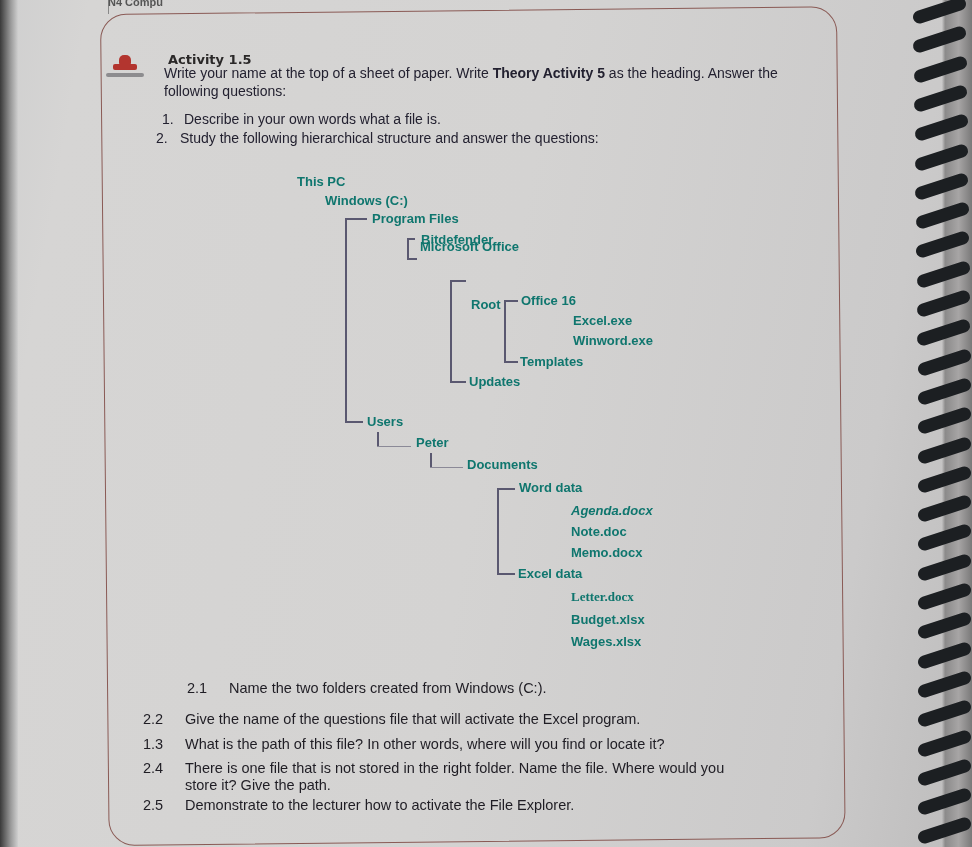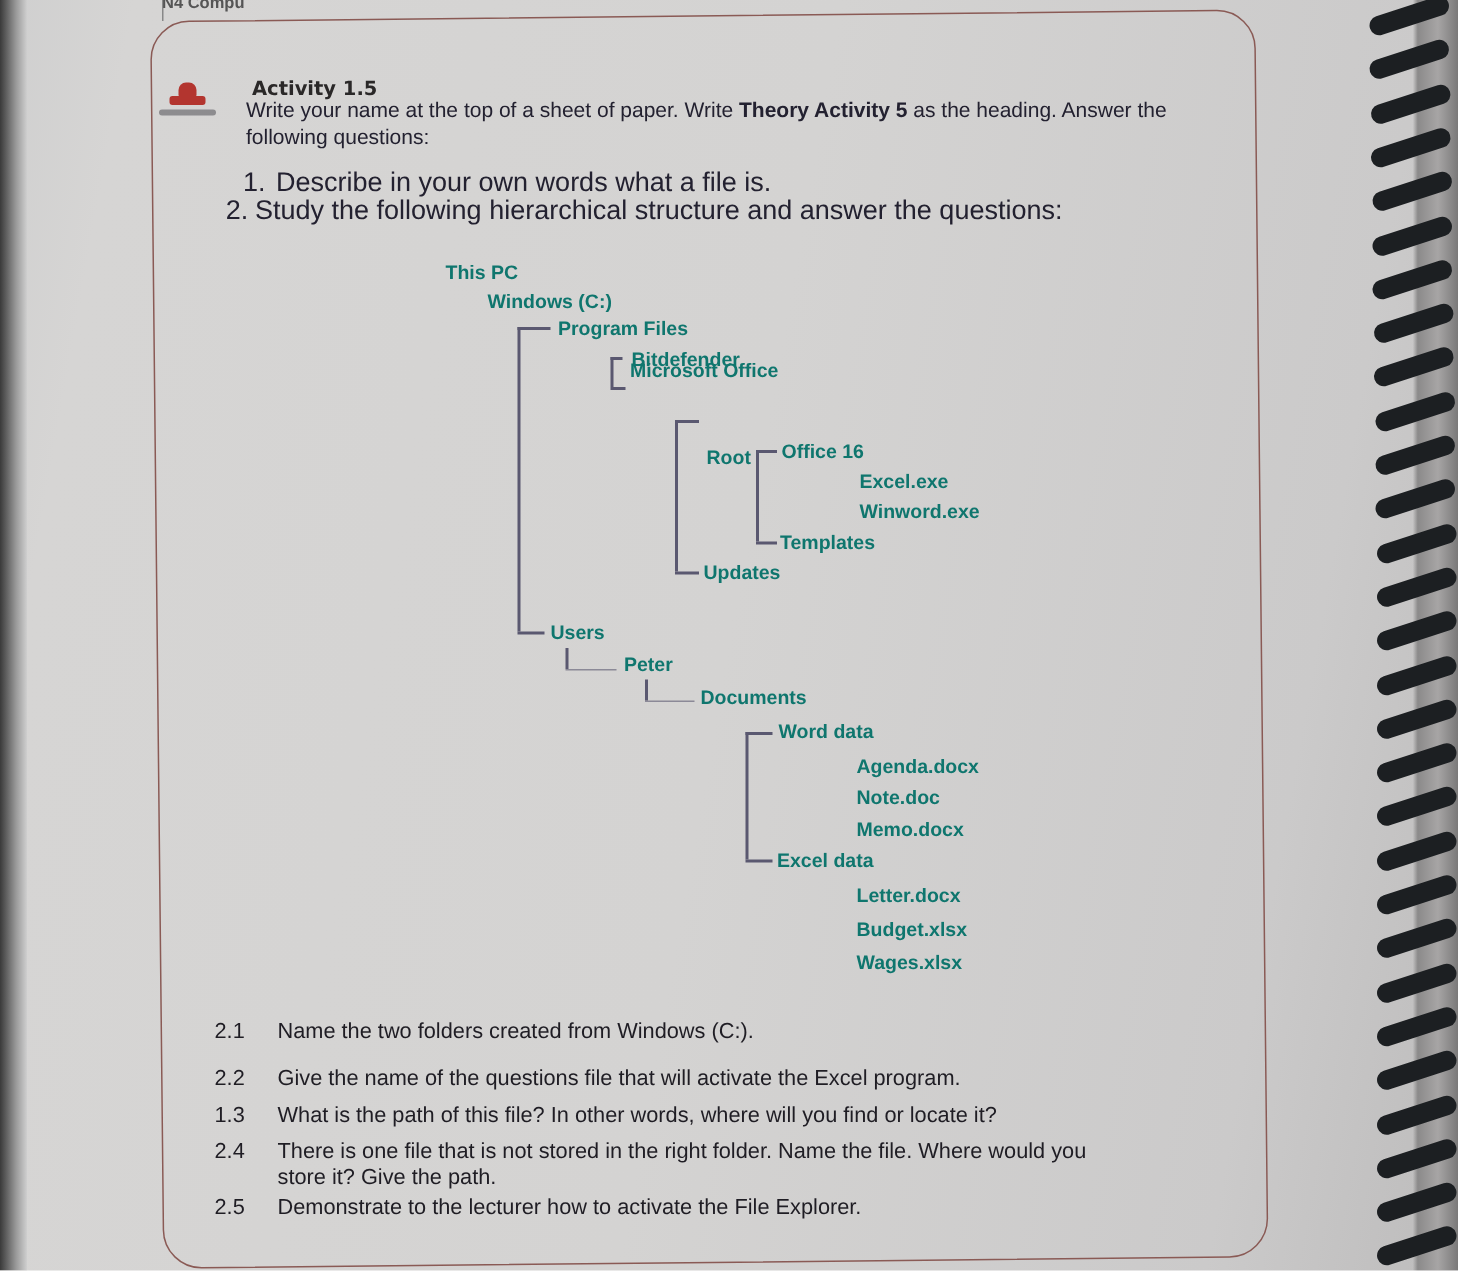--- a/index.html
+++ b/index.html
@@ -33,21 +33,21 @@
     position:absolute; left:5px; top:9px; width:24px; height:6px; background:#b3352f; border-radius:2px;
   }
   .stamp-icon .shadow {
     position:absolute; left:-2px; top:18px; width:38px; height:4px; background:#5b5b60; border-radius:2px; opacity:.6;
   }
   .title {
     position:absolute; left:168px; top:52px; font-family:"DejaVu Sans", sans-serif; font-weight:bold; font-size:13px; color:#2a2828;
   }
   .intro { position:absolute; left:164px; top:68px; width:660px; font-size:14px; line-height:18px; }
   .intro b { font-weight:bold; }
-  .q { position:absolute; font-size:18px; }
+  .q { position:absolute; font-size:14px; }
   .tree { position:absolute; left:0; top:0; }
   .node { position:absolute; font-size:13px; font-weight:bold; color:#0f766e; white-space:nowrap; }
   .line { position:absolute; background:#5a5870; }
   .subq { position:absolute; left:143px; font-size:14.5px; color:#1f1d24; }
   .subq .num { display:inline-block; width:42px; }
   .spiral { position:absolute; left:905px; top:0; width:67px; height:847px;
     background: linear-gradient(90deg, rgba(0,0,0,0) 0%, rgba(0,0,0,0) 55%, #8b8a8a 60%, #a7a5a5 80%, #7a7979 100%); }
   .coil { position:absolute; width:55px; height:13px; background:#1c1f22; border-radius:7px; transform: rotate(-18deg); }
 </style>
 </head>
@@ -67,21 +67,21 @@
 
 <div class="title">Activity 1.5</div>
 
 <div class="intro" style="top:64px;">
   <span>Write your name at the top of a sheet of paper.  Write </span><b>Theory Activity 5</b><span> as the heading.  Answer the following questions:</span>
 </div>
 
 <div class="q" style="left:162px; top:111px;">
   <span style="display:inline-block;width:22px;">1.</span><span>Describe in your own words what a file is.</span>
 </div>
-<div class="q" style="left:146px; top:130px;text-align:center;">
+<div class="q" style="left:156px; top:130px;">
   <span style="display:inline-block;width:24px;">2.</span><span>Study the following hierarchical structure and answer the questions:</span>
 </div>
 
 <div class="tree">
   <div class="node" style="left:297px; top:174px;">This PC</div>
   <div class="node" style="left:325px; top:193px;">Windows (C:)</div>
 
   <div class="line" style="left:345px; top:218px; width:1.5px; height:203px;"></div>
   <div class="line" style="left:345px; top:218px; width:22px; height:1.5px;"></div>
   <div class="line" style="left:345px; top:421px; width:18px; height:1.5px;"></div>
@@ -114,30 +114,30 @@
   <div class="node" style="left:416px; top:435px;">Peter</div>
 
   <div class="line" style="left:430px; top:453px; width:1.5px; height:14px;"></div>
   <div class="line" style="left:430px; top:467px; width:33px; height:1px; opacity:.6;"></div>
   <div class="node" style="left:467px; top:457px;">Documents</div>
 
   <div class="line" style="left:497px; top:488px; width:1.5px; height:85px;"></div>
   <div class="line" style="left:497px; top:488px; width:18px; height:1.5px;"></div>
   <div class="line" style="left:497px; top:573px; width:18px; height:1.5px;"></div>
   <div class="node" style="left:519px; top:480px;">Word data</div>
-  <div class="node" style="left:571px; top:503px;">Agenda.docx</div>
+  <div class="node" style="left:571px; top:503px;font-style:italic;">Agenda.docx</div>
   <div class="node" style="left:571px; top:524px;">Note.doc</div>
   <div class="node" style="left:571px; top:545px;">Memo.docx</div>
   <div class="node" style="left:518px; top:566px;">Excel data</div>
-  <div class="node" style="left:571px; top:589px;">Letter.docx</div>
+  <div class="node" style="left:571px; top:589px;font-family:Liberation Serif, serif;">Letter.docx</div>
   <div class="node" style="left:571px; top:612px;">Budget.xlsx</div>
   <div class="node" style="left:571px; top:634px;">Wages.xlsx</div>
 </div>
 
-<div class="subq" style="top:680px;">
+<div class="subq" style="top:680px;margin-left:44px;">
   <span class="num">2.1</span><span>Name the two folders created from Windows (C:).</span>
 </div>
 <div class="subq" style="top:711px;">
   <span class="num">2.2</span><span>Give the name of the questions file that will activate the Excel program.</span>
 </div>
 <div class="subq" style="top:736px;">
   <span class="num">1.3</span><span>What is the path of this file?  In other words, where will you find or locate it?</span>
 </div>
 <div class="subq" style="top:760px;">
   <span class="num">2.4</span><span>There is one file that is not stored in the right folder.  Name the file. Where would you</span>

